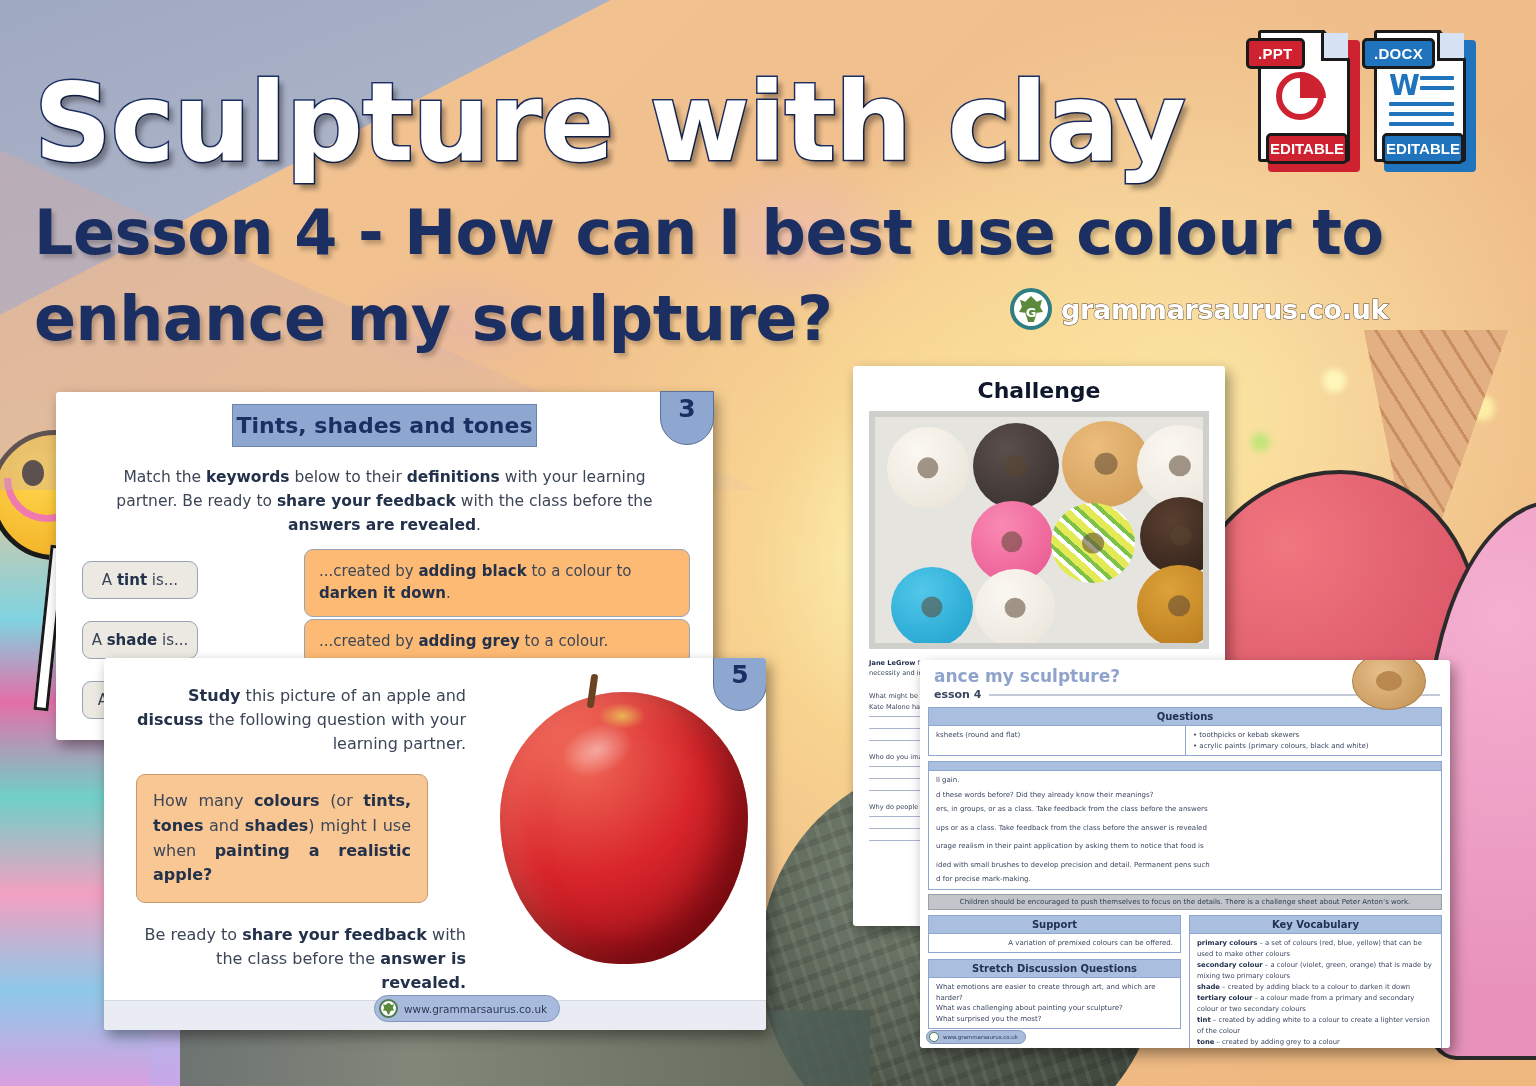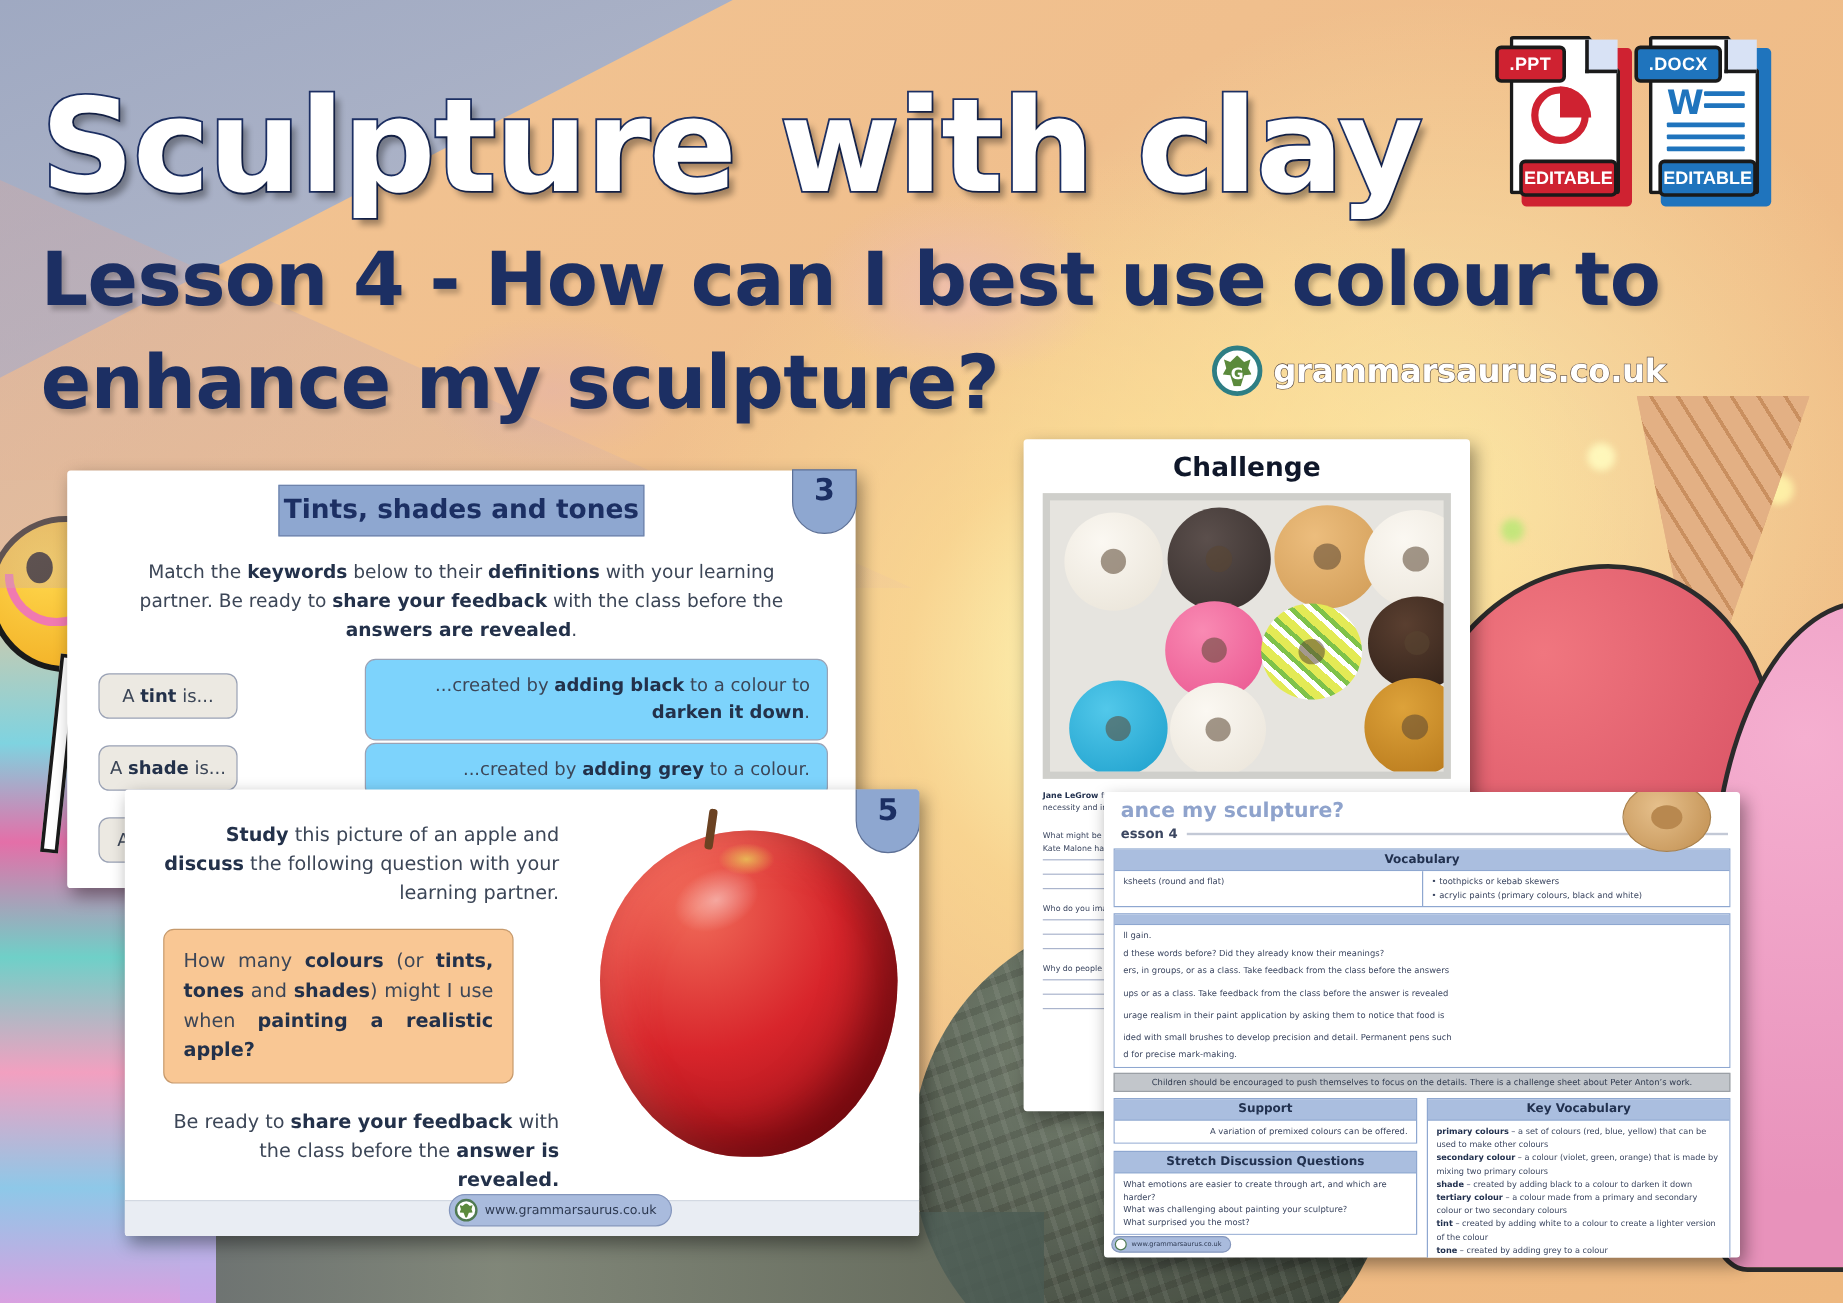--- a/index.html
+++ b/index.html
@@ -230,22 +230,22 @@
   }
   .slideA-intro b { color:#23314a; }
   .match-grid { position:relative; margin-top:18px; height:172px; }
   .kw {
     position:absolute; left:26px; width:116px; padding:9px 0; text-align:center;
     background:#ece9e2; border:1px solid #9aa2b5; border-radius:9px;
     font-size:15px; color:#3c4657; font-family:"DejaVu Sans", sans-serif;
   }
   .kw b { color:#23314a; }
   .def {
-    position:absolute; left:248px; width:386px; padding:11px 14px; text-align:right;
-    background:#7dd3fc; border:1px solid #9aa2b5; border-radius:9px;
+    position:absolute; left:248px; width:386px; padding:11px 14px; text-align:left;
+    background:#fdba74; border:1px solid #9aa2b5; border-radius:9px;
     font-size:15px; line-height:1.45; color:#3c4657; font-family:"DejaVu Sans", sans-serif;
   }
   .def b { color:#23314a; }
 
   .gs-pill {
     position:absolute; display:flex; align-items:center; gap:6px;
     background:#a9bbdd; border:1px solid #8496bc; border-radius:16px;
     padding:3px 12px 3px 4px;
   }
   .gs-pill .dot {
@@ -561,21 +561,21 @@
   <div class="lp-head">
     <div class="lp-title">ance my sculpture?</div>
     <div class="lp-sub">
       <span>esson 4</span>
       <span class="ln"></span>
     </div>
     <div class="lp-donut"></div>
   </div>
 
   <div class="tbl">
-    <div class="tbl-h">Vocabulary</div>
+    <div class="tbl-h">Questions</div>
     <div class="tbl-b">
       <div class="tbl-c half">ksheets (round and flat)</div>
       <div class="tbl-c half" style="white-space:pre-line">• toothpicks or kebab skewers
 • acrylic paints (primary colours, black and white)</div>
     </div>
   </div>
 
   <div class="tbl" style="margin-top:5px">
     <div class="tbl-h" style="height:9px;padding:0"></div>
     <div class="tbl-b" style="display:block">

